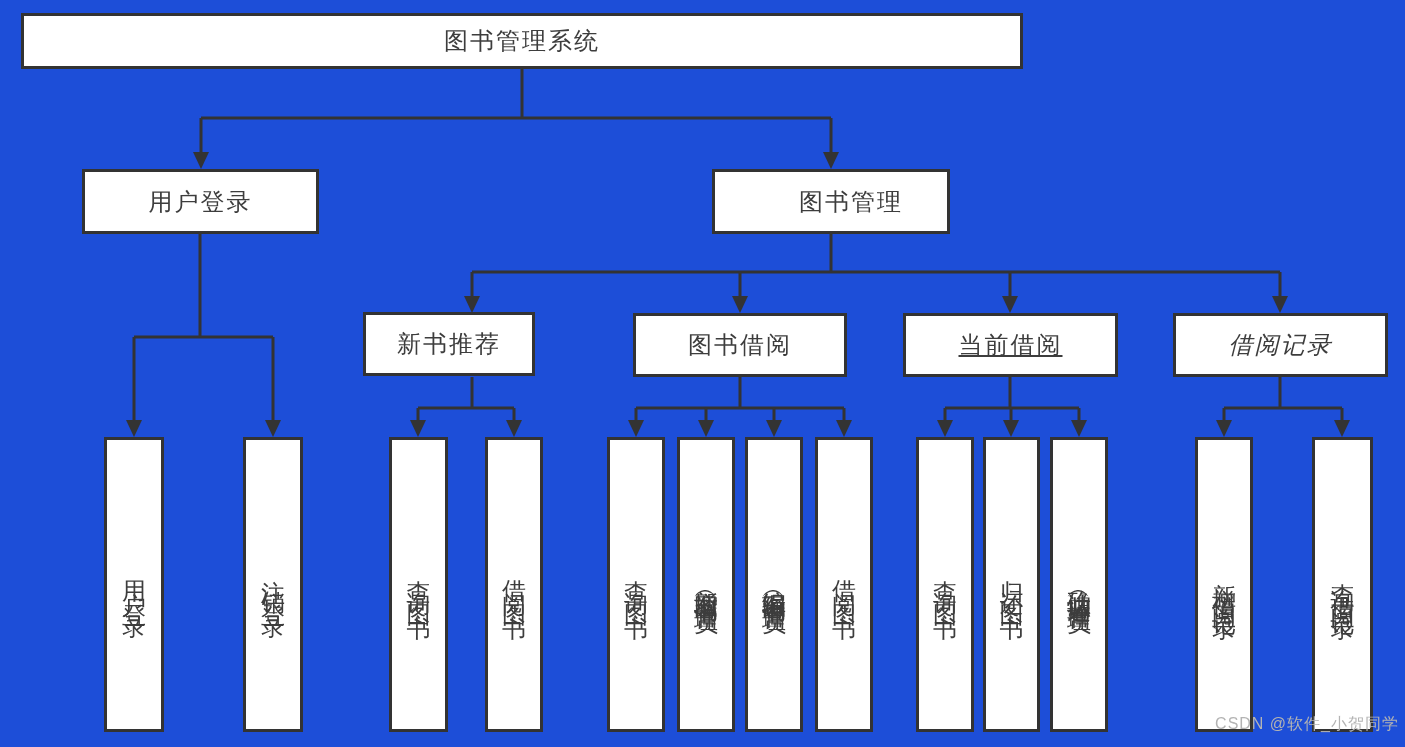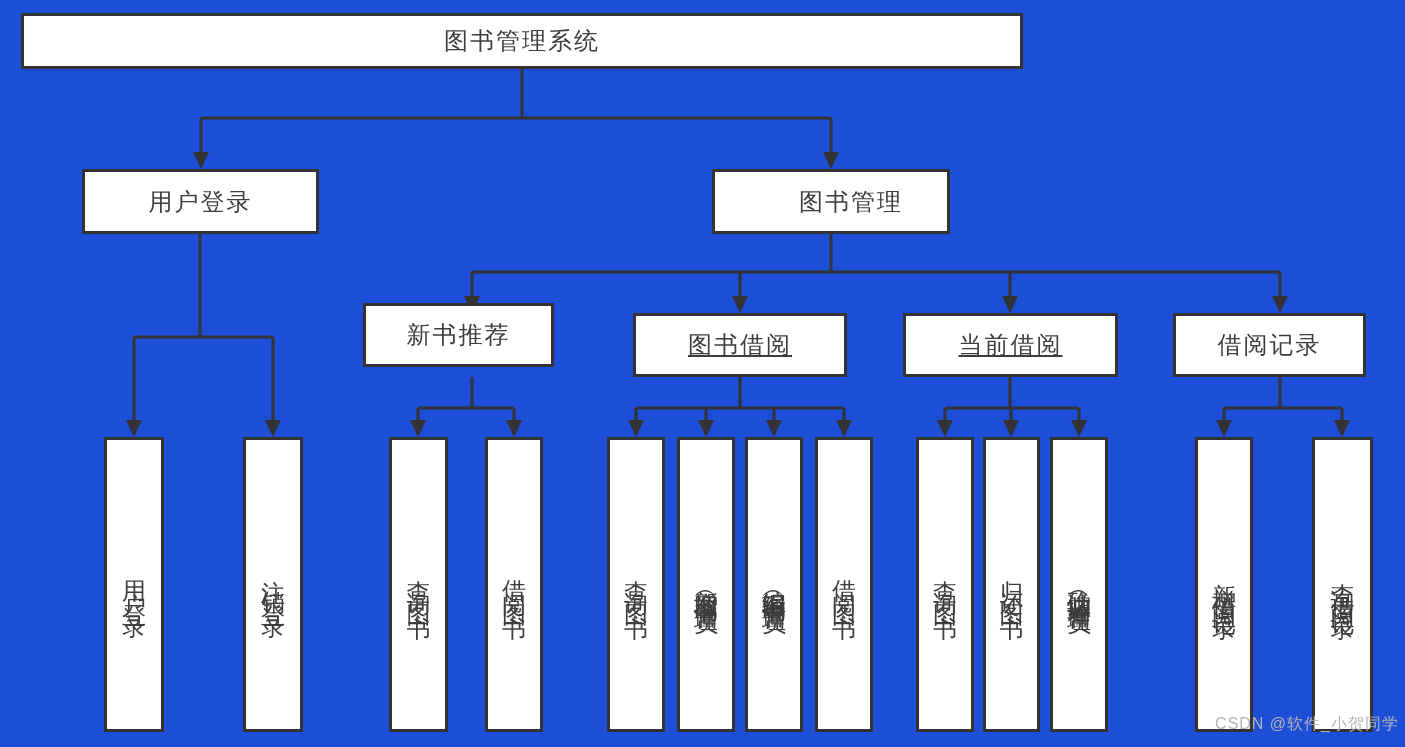--- a/index.html
+++ b/index.html
@@ -33,24 +33,24 @@
     justify-content:center;
     color:var(--text);
     font-size:24px;
     letter-spacing:2px;
     white-space:nowrap;
   }
   
   #n-root          {left:21px;  top:13px;  width:1002px; height:56px;}
   #n-user-login    {left:82px;  top:169px; width:237px;  height:65px;}
   #n-book-mgmt     {left:712px; top:169px; width:238px;  height:65px;padding-left:40px;}
-  #n-new-books     {left:363px; top:303px; width:191px;  height:64px;}
-  #n-book-borrow   {left:633px; top:313px; width:214px;  height:64px;text-decoration:underline;}
+  #n-new-books     {left:363px; top:312px; width:172px;  height:64px;}
+  #n-book-borrow   {left:633px; top:313px; width:214px;  height:64px;}
   #n-current-borrow{left:903px; top:313px; width:215px;  height:64px;text-decoration:underline;}
-  #n-borrow-records{left:1173px;top:313px; width:193px;  height:64px;}
+  #n-borrow-records{left:1173px;top:313px; width:215px;  height:64px;font-style:italic;}
   
   .leaf{top:437px;height:295px;}
   .leaf span{
     writing-mode:vertical-rl;
     text-orientation:mixed;
     font-size:24px;
     line-height:1;
     color:var(--text);
   }
   .ls-short span{letter-spacing:12px;}

